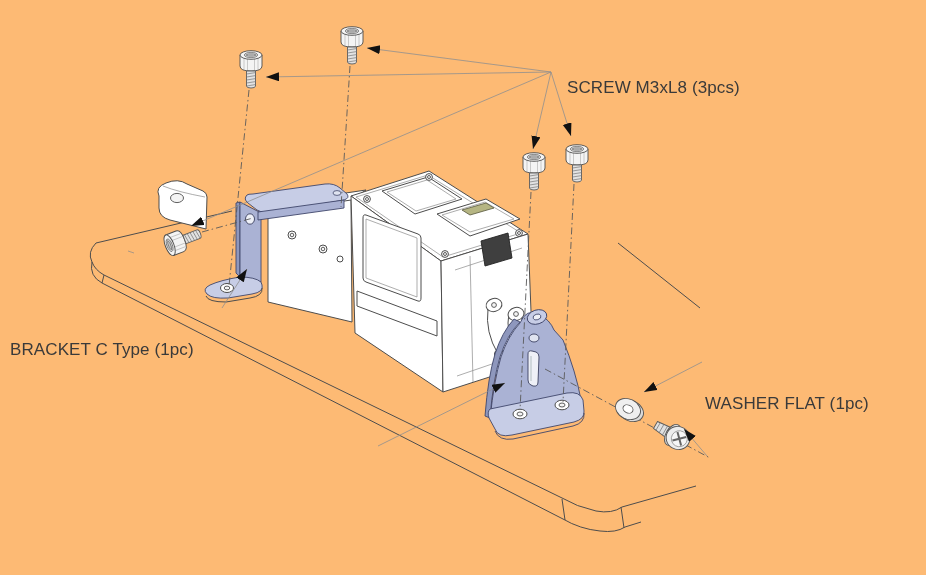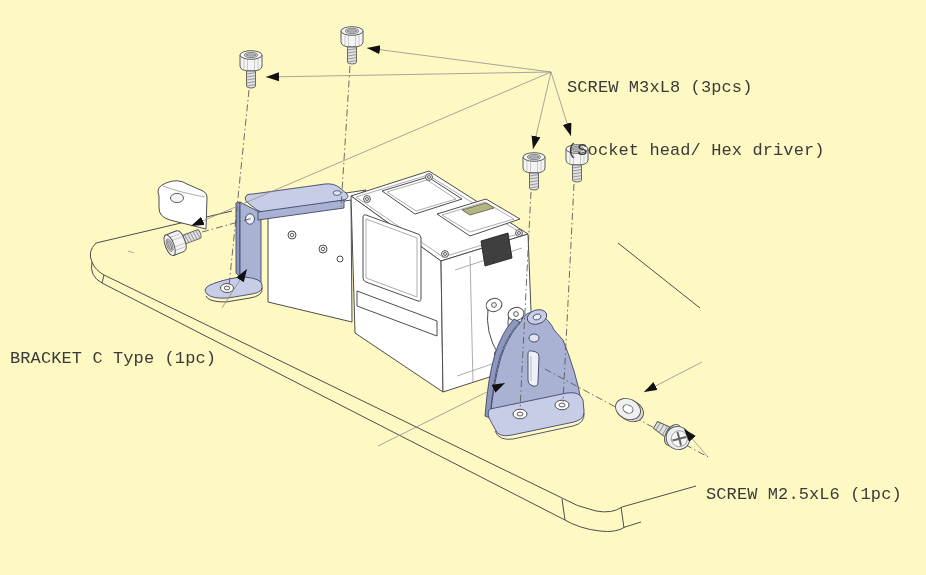--- a/index.html
+++ b/index.html
@@ -1,17 +1,17 @@
 <!DOCTYPE html>
 <html style="--bracket-fill: #c7cde6; --bracket-shade: #aab2d4; --bracket-dark: #8e97bd; --line: #4d4d4d; --leader: #8f8f8f; --arrow: #111111; --connector-dark: #3f3f3f;"><head>
 <meta charset="utf-8">
 <style>
   html,body{margin:0;padding:0;background:#ffffff;}
-  .stage{position:relative;width:926px;height:575px;background:#fef9c3;overflow:hidden;
-         font-family:Liberation Mono, monospace;}
+  .stage{position:relative;width:926px;height:575px;background:#fdba74;overflow:hidden;
+         font-family:Liberation Sans, sans-serif;}
   .stage svg{position:absolute;left:0;top:0;}
   .lbl{position:absolute;font-size:17px;line-height:21px;color:#3a3a3a;
        letter-spacing:0.1px;white-space:pre;}
   .ln{fill:none;stroke:var(--line,#4d4d4d);stroke-width:1;}
   .thin{fill:none;stroke:#8a8a8a;stroke-width:0.7;}
   .wf{fill:#ffffff;stroke:var(--line,#4d4d4d);stroke-width:1;stroke-linejoin:round;}
   .gf{fill:#f4f4f4;stroke:var(--line,#4d4d4d);stroke-width:0.9;stroke-linejoin:round;}
   .bA{fill:var(--bracket-fill,#c7cde6);stroke:#40466b;stroke-width:0.9;stroke-linejoin:round;}
   .bB{fill:var(--bracket-shade,#aab2d4);stroke:#40466b;stroke-width:0.9;stroke-linejoin:round;}
   .bC{fill:var(--bracket-dark,#8e97bd);stroke:#40466b;stroke-width:0.9;stroke-linejoin:round;}
@@ -186,21 +186,22 @@
     <line class="ld" x1="551" y1="72" x2="571" y2="136" marker-end="url(#arr)"></line>
     <line class="ld" x1="222" y1="308" x2="247" y2="269" marker-end="url(#arr)"></line>
     <line class="ld" x1="378" y1="446" x2="505" y2="383" marker-end="url(#arr)"></line>
     <line class="ld" x1="702" y1="362" x2="644" y2="392" marker-end="url(#arr)"></line>
     <line class="ld" x1="707" y1="456" x2="684" y2="429" marker-end="url(#arr)"></line>
   </g>
 </svg>
 
   <div class="lbl" style="left:567px;top:35px;">
     <div>SCREW M3xL8 (3pcs)</div>
-    <div>(Socket head/ Hex driver)</div>
-  </div>
-  <div class="lbl" style="left:10px;top:306px;">
+  </div>
+  <div class="lbl" style="left:10px;top:297px;">
     <div>BRACKET C Type (1pc)</div>
   </div>
+  <div class="lbl" style="left:705px;top:351px;">
+    <div>WASHER FLAT (1pc)</div>
+  </div>
   <div class="lbl" style="left:706px;top:442px;">
-    <div>SCREW M2.5xL6 (1pc)</div>
   </div>
 </div>
 
 </body></html>

